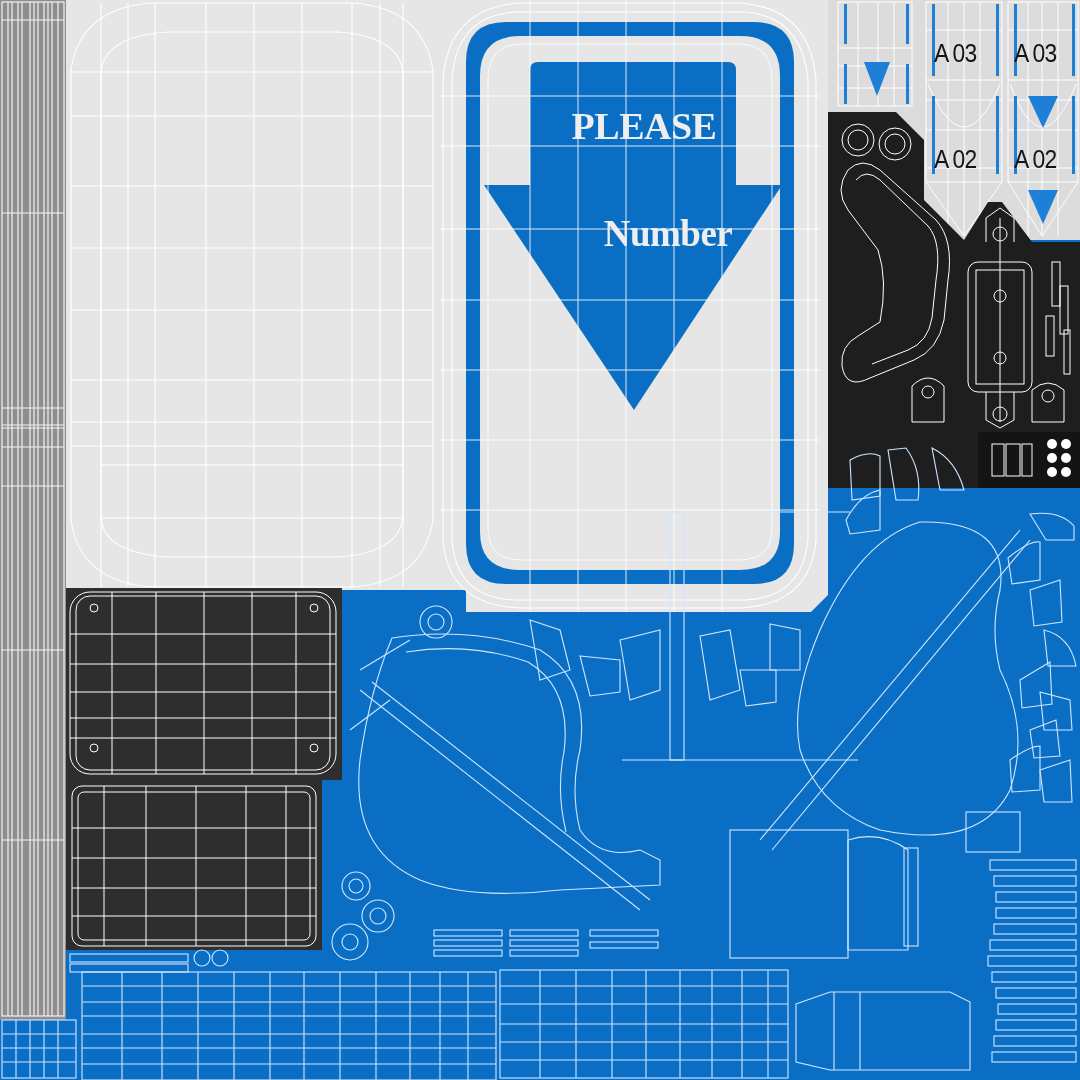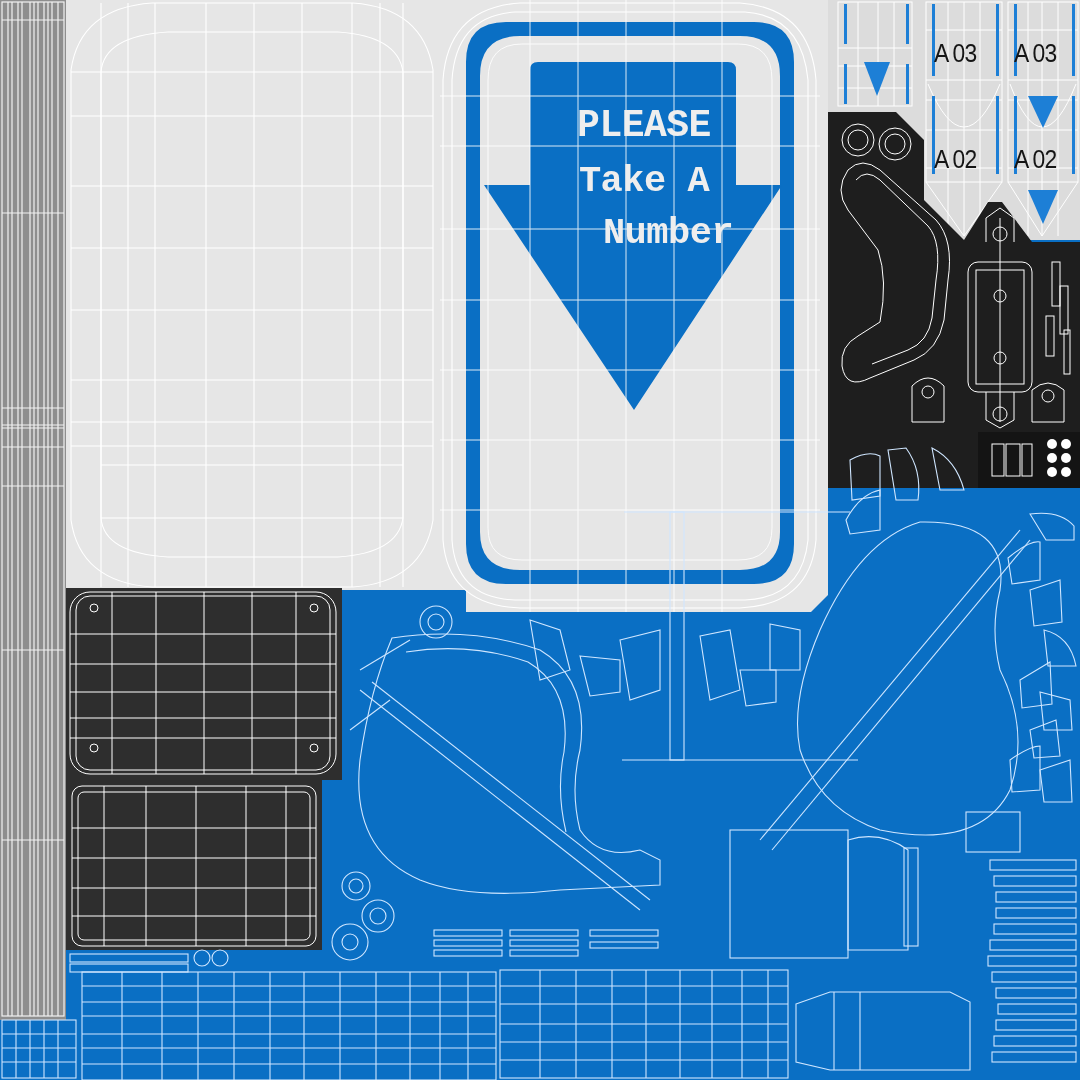--- a/index.html
+++ b/index.html
@@ -1,20 +1,20 @@
 <!DOCTYPE html>
 <html><head>
 <meta charset="utf-8">
 <style>
   html, body { margin:0; padding:0; }
   body { width:1080px; height:1080px; overflow:hidden; background:#0a6fc4; font-family:"Liberation Sans", sans-serif; }
   .canvas { position:relative; width:1080px; height:1080px; background:#0a6fc4; }
   .abs { position:absolute; }
   svg { display:block; }
-  .sign-text { position:absolute; left:530px; width:228px; text-align:center; color:#eeeeee; font-family:Liberation Mono, monospace; font-weight:bold; letter-spacing:-0.5px; }
+  .sign-text { position:absolute; left:530px; width:228px; text-align:center; color:#eeeeee; font-family:Liberation Serif, serif; font-weight:bold; letter-spacing:-0.5px; }
   .tag-text { position:absolute; font-family:"Liberation Sans", sans-serif; color:#151515; font-size:26px; letter-spacing:-1px; transform:scaleX(0.88); transform-origin:left top; }
 </style>
 </head>
 <body>
 
 <div class="canvas">
 
   <svg class="abs" style="left:0;top:0" width="66" height="1020">
     <rect x="0" y="0" width="66" height="1020" fill="#8e8e8e"></rect>
     <g stroke="#f2f2f2" stroke-width="1.2" fill="none">
@@ -94,21 +94,20 @@
       <line x1="0" y1="146" x2="380" y2="146"></line>
       <line x1="0" y1="229" x2="380" y2="229"></line>
       <line x1="0" y1="300" x2="380" y2="300"></line>
       <line x1="0" y1="370" x2="380" y2="370"></line>
       <line x1="0" y1="440" x2="380" y2="440"></line>
       <line x1="0" y1="510" x2="380" y2="510"></line>
     </g>
   </svg>
 
   <div class="sign-text" style="top:104px;font-size:38px;">PLEASE</div>
-  <div class="sign-text" style="top:160px;font-size:37px;">Take A</div>
   <div class="sign-text" style="top:212px;font-size:37px;margin-left:24px;">Number</div>
 
   <svg class="abs" style="left:828px;top:0" width="252" height="240">
     <rect x="0" y="0" width="252" height="240" fill="#dcdcdc"></rect>
     <g stroke="#ffffff" stroke-width="1" fill="none">
       <rect x="10" y="2" width="74" height="104"></rect>
       <rect x="98" y="2" width="76" height="180"></rect>
       <rect x="180" y="2" width="70" height="180"></rect>
       <path d="M98,182 L136,236 L174,182"></path>
       <path d="M180,182 L214,236 L250,182"></path>

